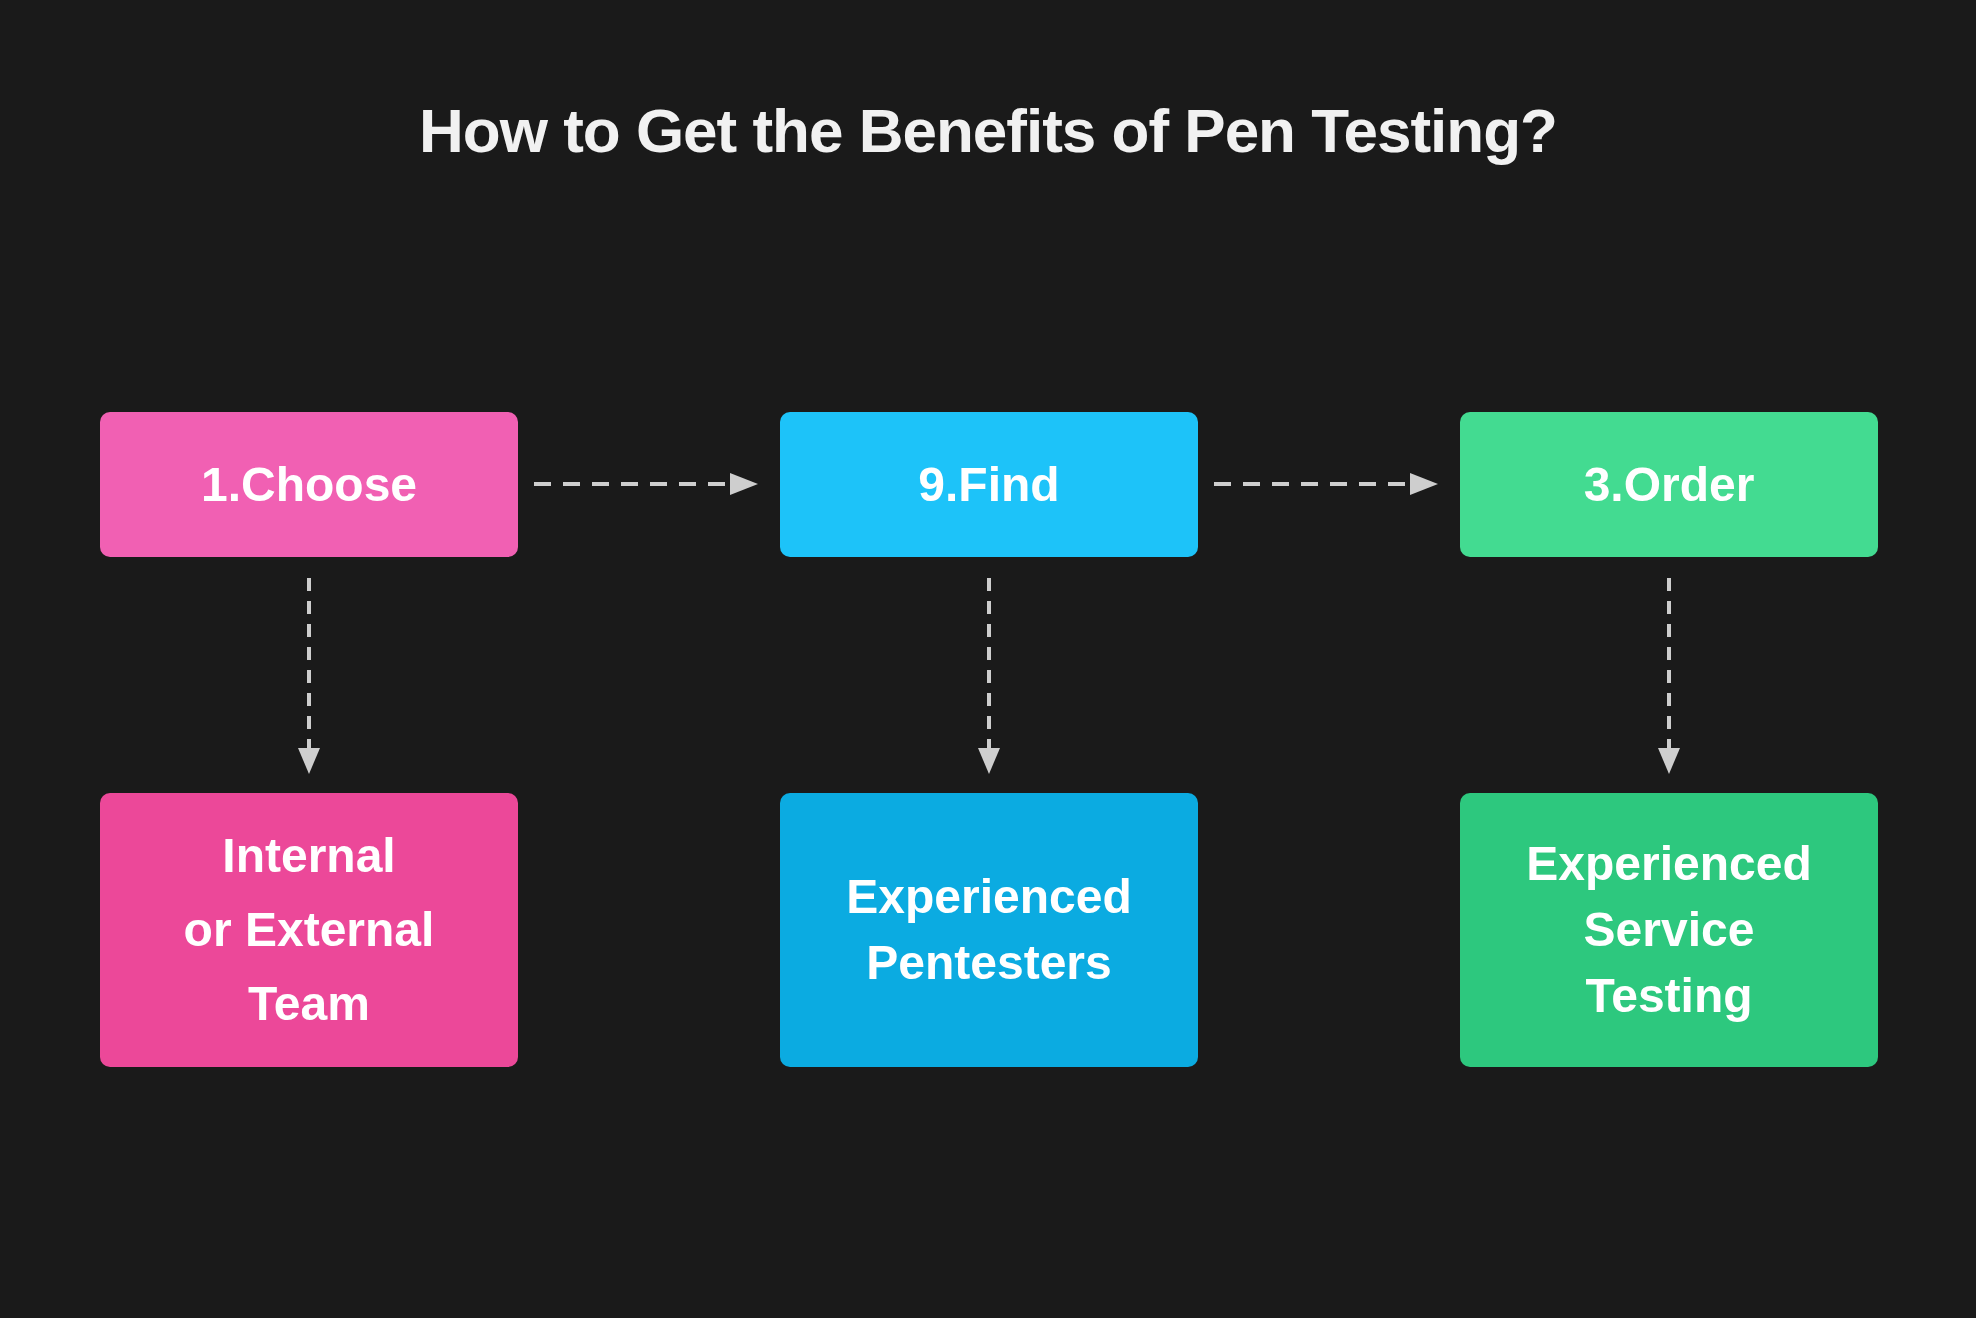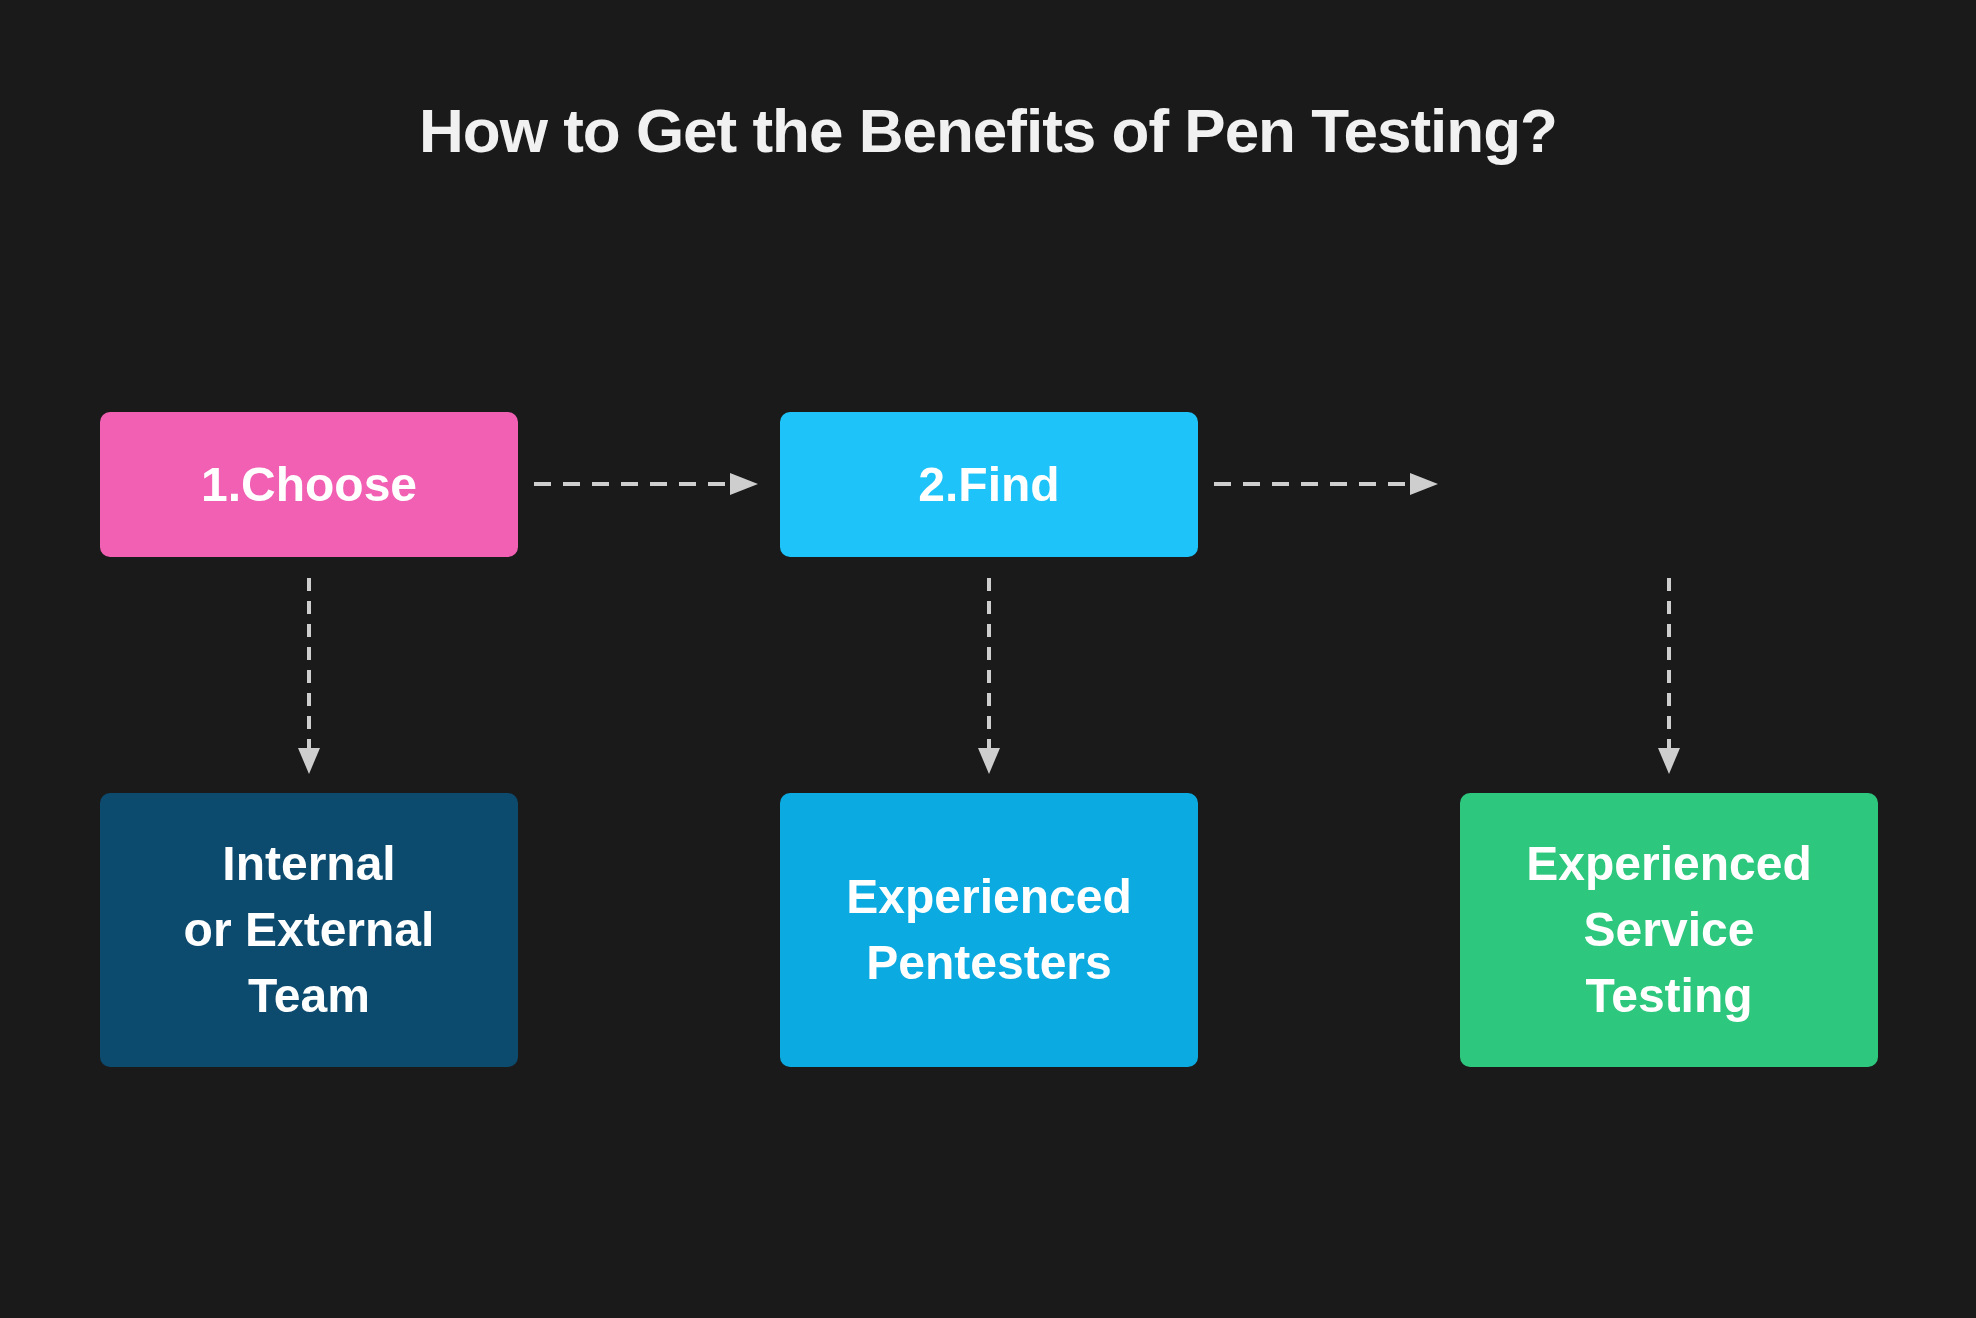--- a/index.html
+++ b/index.html
@@ -75,23 +75,26 @@
 
 <div class="canvas" style="background-color: rgb(26, 26, 26);">
 
   <div class="title" style="color: rgb(241, 241, 241);">How to Get the Benefits of Pen Testing?</div>
 
   <div class="box top-box c1" style="background-color: rgb(241, 96, 179);">
     <span>1.Choose</span>
   </div>
 
   <div class="box top-box c2" style="background-color: rgb(29, 195, 249);">
-    <span>2.Find</span>
+    <span>9.Find</span>
   </div>
 
+  <div class="box top-box c3" style="background-color: rgb(67, 219, 145);">
+    <span>3.Order</span>
+  </div>
 
   <svg class="h-arrow h1" viewBox="0 0 262 44" xmlns="http://www.w3.org/2000/svg">
     <line x1="16" y1="22" x2="210" y2="22" stroke-width="4" stroke-dasharray="17 12" stroke="#cecece"></line>
     <polygon points="212,11 212,33 240,22" fill="#cecece"></polygon>
   </svg>
 
   <svg class="h-arrow h2" viewBox="0 0 262 44" xmlns="http://www.w3.org/2000/svg">
     <line x1="16" y1="22" x2="210" y2="22" stroke-width="4" stroke-dasharray="17 12" stroke="#cecece"></line>
     <polygon points="212,11 212,33 240,22" fill="#cecece"></polygon>
   </svg>
@@ -104,21 +107,21 @@
   <svg class="v-arrow v2" viewBox="0 0 44 240" xmlns="http://www.w3.org/2000/svg">
     <line x1="22" y1="20" x2="22" y2="190" stroke-width="4" stroke-dasharray="13 10" stroke="#cecece"></line>
     <polygon points="11,190 33,190 22,216" fill="#cecece"></polygon>
   </svg>
 
   <svg class="v-arrow v3" viewBox="0 0 44 240" xmlns="http://www.w3.org/2000/svg">
     <line x1="22" y1="20" x2="22" y2="190" stroke-width="4" stroke-dasharray="13 10" stroke="#cecece"></line>
     <polygon points="11,190 33,190 22,216" fill="#cecece"></polygon>
   </svg>
 
-  <div class="box bottom-box c1" style="background-color: #0c4a6e;">
+  <div class="box bottom-box c1" style="background-color: #ec4899; gap: 8px;">
     <div>Internal</div>
     <div>or External</div>
     <div>Team</div>
   </div>
 
   <div class="box bottom-box c2" style="background-color: rgb(11, 171, 225);">
     <div>Experienced</div>
     <div>Pentesters</div>
   </div>
 

